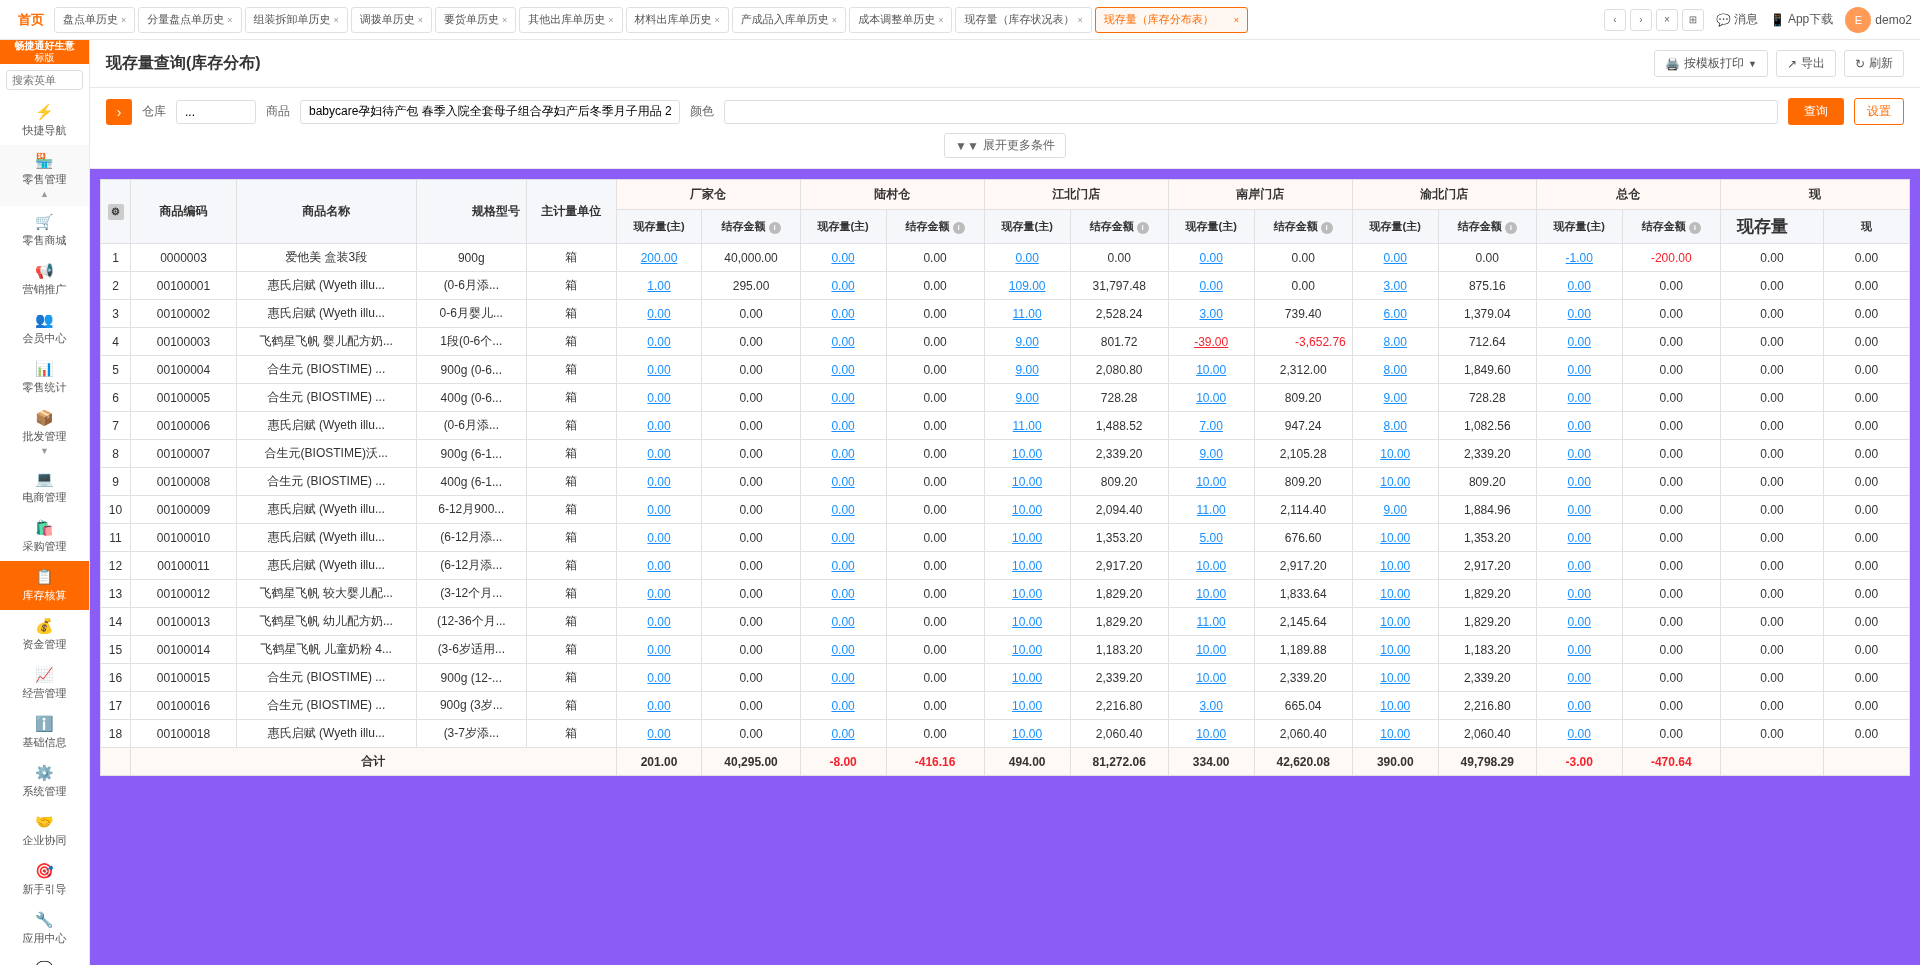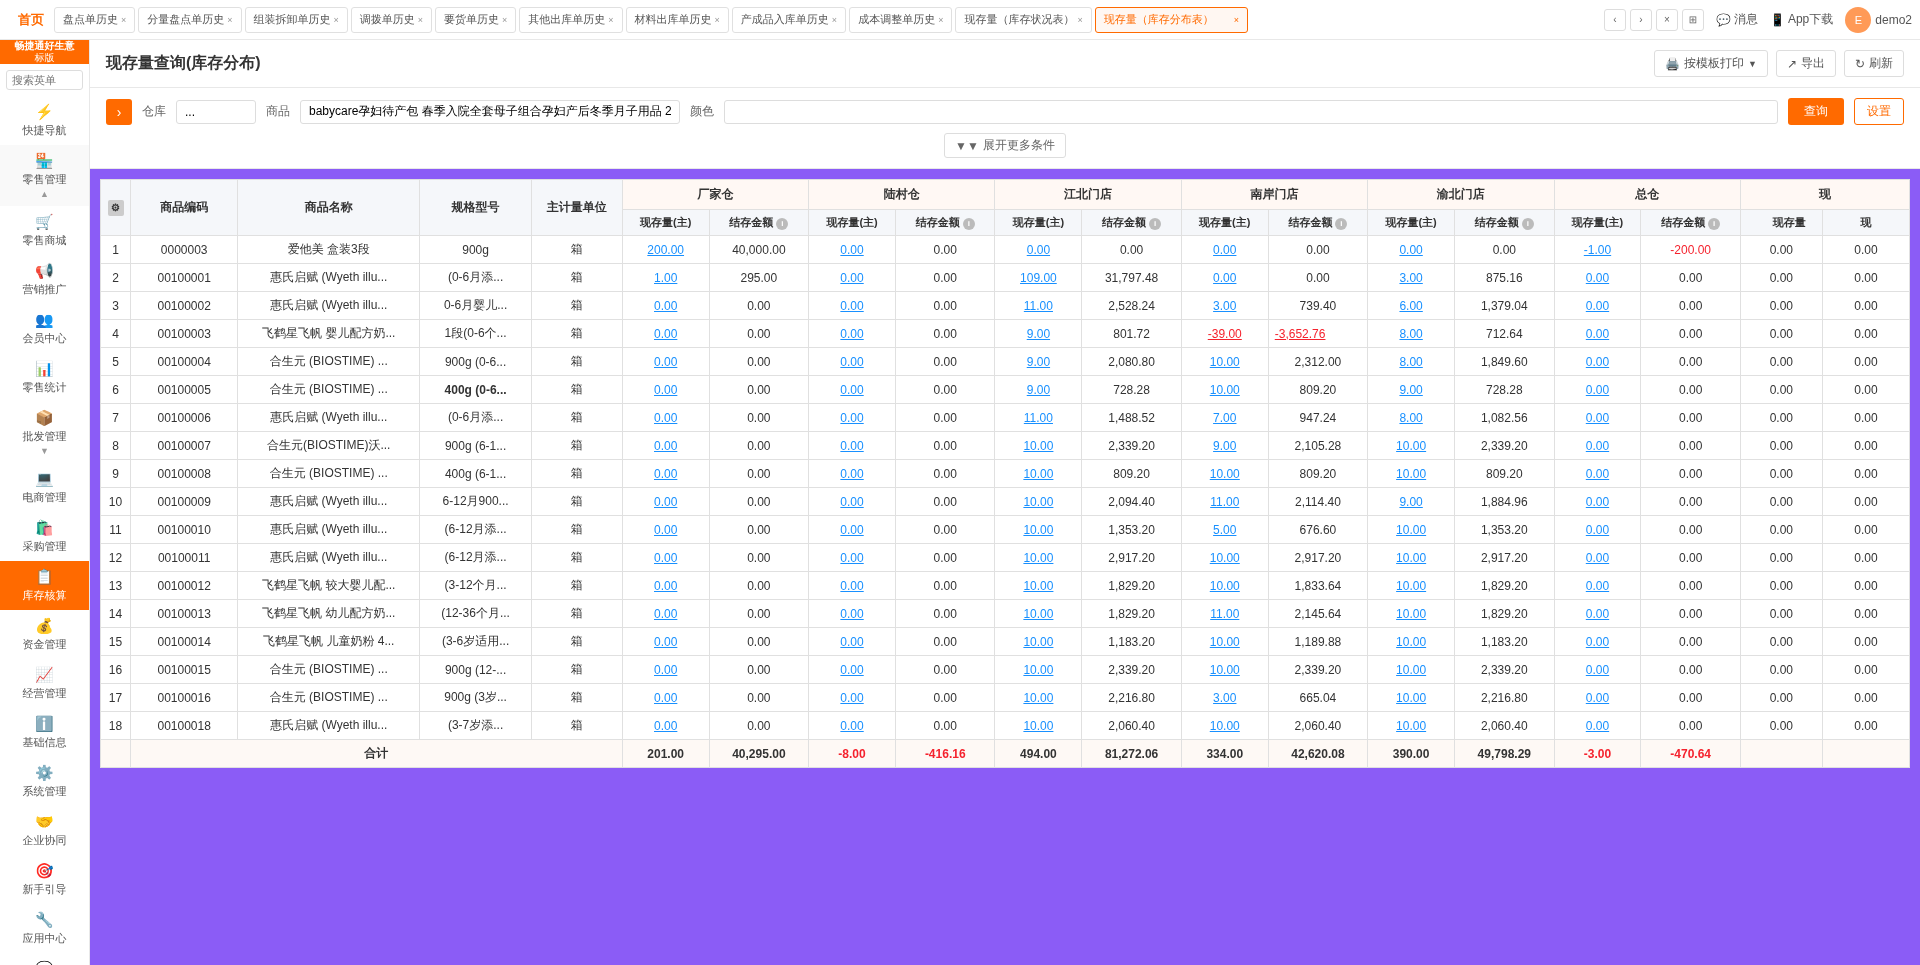--- a/index.html
+++ b/index.html
@@ -219,21 +219,21 @@
 
     <div style="flex:1;overflow:auto;padding:10px;">
       <table style="width:100%;border-collapse:collapse;background:#fff;font-size:12px;min-width:1700px;">
         <thead>
           <tr>
             <th rowspan="2" style="background:#f5f7fa;border:1px solid #e0e0e0;padding:6px;text-align:center;width:30px;">
               <span style="width:16px;height:16px;background:#ccc;border-radius:2px;display:inline-flex;align-items:center;justify-content:center;font-size:10px;cursor:pointer;">⚙</span>
             </th>
             <th rowspan="2" style="background:#f5f7fa;border:1px solid #e0e0e0;padding:6px;text-align:center;min-width:80px;">商品编码</th>
             <th rowspan="2" style="background:#f5f7fa;border:1px solid #e0e0e0;padding:6px;text-align:center;min-width:120px;">商品名称</th>
-            <th rowspan="2" style="background:#f5f7fa;border:1px solid #e0e0e0;padding:6px;text-align:center;min-width:90px;">规格型号</th>
+            <th rowspan="2" style="background:#f5f7fa;border:1px solid #e0e0e0;padding:6px;text-align:right;min-width:90px;">规格型号</th>
             <th rowspan="2" style="background:#f5f7fa;border:1px solid #e0e0e0;padding:6px;text-align:center;min-width:70px;">主计量单位</th>
             <th colspan="2" style="background:#fff8f4;border:1px solid #e0e0e0;padding:6px;text-align:center;">厂家仓</th>
             <th colspan="2" style="background:#fff8f4;border:1px solid #e0e0e0;padding:6px;text-align:center;">陆村仓</th>
             <th colspan="2" style="background:#fff8f4;border:1px solid #e0e0e0;padding:6px;text-align:center;">江北门店</th>
             <th colspan="2" style="background:#fff8f4;border:1px solid #e0e0e0;padding:6px;text-align:center;">南岸门店</th>
             <th colspan="2" style="background:#fff8f4;border:1px solid #e0e0e0;padding:6px;text-align:center;">渝北门店</th>
             <th colspan="2" style="background:#fff8f4;border:1px solid #e0e0e0;padding:6px;text-align:center;">总仓</th>
             <th colspan="2" style="background:#fff8f4;border:1px solid #e0e0e0;padding:6px;text-align:center;">现</th>
           </tr>
           <tr>
@@ -242,21 +242,21 @@
             <th style="background:#f5f7fa;border:1px solid #e0e0e0;padding:5px 4px;text-align:center;min-width:70px;font-size:11px;">现存量(主)</th>
             <th style="background:#f5f7fa;border:1px solid #e0e0e0;padding:5px 4px;text-align:center;min-width:80px;font-size:11px;">结存金额 <span style="display:inline-flex;width:12px;height:12px;border-radius:50%;background:#bbb;color:#fff;font-size:8px;align-items:center;justify-content:center;">i</span></th>
             <th style="background:#f5f7fa;border:1px solid #e0e0e0;padding:5px 4px;text-align:center;min-width:70px;font-size:11px;">现存量(主)</th>
             <th style="background:#f5f7fa;border:1px solid #e0e0e0;padding:5px 4px;text-align:center;min-width:80px;font-size:11px;">结存金额 <span style="display:inline-flex;width:12px;height:12px;border-radius:50%;background:#bbb;color:#fff;font-size:8px;align-items:center;justify-content:center;">i</span></th>
             <th style="background:#f5f7fa;border:1px solid #e0e0e0;padding:5px 4px;text-align:center;min-width:70px;font-size:11px;">现存量(主)</th>
             <th style="background:#f5f7fa;border:1px solid #e0e0e0;padding:5px 4px;text-align:center;min-width:80px;font-size:11px;">结存金额 <span style="display:inline-flex;width:12px;height:12px;border-radius:50%;background:#bbb;color:#fff;font-size:8px;align-items:center;justify-content:center;">i</span></th>
             <th style="background:#f5f7fa;border:1px solid #e0e0e0;padding:5px 4px;text-align:center;min-width:70px;font-size:11px;">现存量(主)</th>
             <th style="background:#f5f7fa;border:1px solid #e0e0e0;padding:5px 4px;text-align:center;min-width:80px;font-size:11px;">结存金额 <span style="display:inline-flex;width:12px;height:12px;border-radius:50%;background:#bbb;color:#fff;font-size:8px;align-items:center;justify-content:center;">i</span></th>
             <th style="background:#f5f7fa;border:1px solid #e0e0e0;padding:5px 4px;text-align:center;min-width:70px;font-size:11px;">现存量(主)</th>
             <th style="background:#f5f7fa;border:1px solid #e0e0e0;padding:5px 4px;text-align:center;min-width:80px;font-size:11px;">结存金额 <span style="display:inline-flex;width:12px;height:12px;border-radius:50%;background:#bbb;color:#fff;font-size:8px;align-items:center;justify-content:center;">i</span></th>
-            <th style="background:#f5f7fa;border:1px solid #e0e0e0;padding:5px 16px;text-align:right;min-width:60px;font-size:11px;">现存量</th>
+            <th style="background:#f5f7fa;border:1px solid #e0e0e0;padding:5px 16px;text-align:left;min-width:60px;font-size:17px;">现存量</th>
             <th style="background:#f5f7fa;border:1px solid #e0e0e0;padding:5px 4px;text-align:center;min-width:70px;font-size:11px;">现</th>
           </tr>
         </thead>
         <tbody id="table-body">
         <tr>
               <td style="border: 1px solid rgb(224, 224, 224); padding: 5px 6px; text-align: center; white-space: nowrap;">1</td>
               <td style="border: 1px solid rgb(224, 224, 224); padding: 5px 6px; text-align: center; white-space: nowrap;">0000003</td>
               <td style="border: 1px solid rgb(224, 224, 224); padding: 5px 6px; text-align: center; white-space: nowrap;">爱他美 盒装3段</td>
               <td style="border: 1px solid rgb(224, 224, 224); padding: 5px 6px; text-align: center; white-space: nowrap;">900g</td>
               <td style="border: 1px solid rgb(224, 224, 224); padding: 5px 6px; text-align: center; white-space: nowrap;">箱</td>
@@ -323,21 +323,21 @@
               <td style="border: 1px solid rgb(224, 224, 224); padding: 5px 6px; text-align: center; white-space: nowrap;">飞鹤星飞帆 婴儿配方奶...</td>
               <td style="border: 1px solid rgb(224, 224, 224); padding: 5px 6px; text-align: center; white-space: nowrap;">1段(0-6个...</td>
               <td style="border: 1px solid rgb(224, 224, 224); padding: 5px 6px; text-align: center; white-space: nowrap;">箱</td>
               <td style="border: 1px solid rgb(224, 224, 224); padding: 5px 6px; text-align: center; white-space: nowrap; color: rgb(24, 144, 255); text-decoration: underline;">0.00</td>
               <td style="border: 1px solid rgb(224, 224, 224); padding: 5px 6px; text-align: center; white-space: nowrap;">0.00</td>
               <td style="border: 1px solid rgb(224, 224, 224); padding: 5px 6px; text-align: center; white-space: nowrap; color: rgb(24, 144, 255); text-decoration: underline;">0.00</td>
               <td style="border: 1px solid rgb(224, 224, 224); padding: 5px 6px; text-align: center; white-space: nowrap;">0.00</td>
               <td style="border: 1px solid rgb(224, 224, 224); padding: 5px 6px; text-align: center; white-space: nowrap; color: rgb(24, 144, 255); text-decoration: underline;">9.00</td>
               <td style="border: 1px solid rgb(224, 224, 224); padding: 5px 6px; text-align: center; white-space: nowrap;">801.72</td>
               <td style="border: 1px solid rgb(224, 224, 224); padding: 5px 6px; text-align: center; white-space: nowrap; color: rgb(245, 34, 45); text-decoration: underline;">-39.00</td>
-              <td style="border: 1px solid rgb(224, 224, 224); padding: 5px 6px; text-align: left; white-space: nowrap; color: rgb(245, 34, 45); text-decoration: underline;">-3,652.76</td>
+              <td style="border: 1px solid rgb(224, 224, 224); padding: 5px 6px; text-align: right; white-space: nowrap; color: rgb(245, 34, 45);">-3,652.76</td>
               <td style="border: 1px solid rgb(224, 224, 224); padding: 5px 6px; text-align: center; white-space: nowrap; color: rgb(24, 144, 255); text-decoration: underline;">8.00</td>
               <td style="border: 1px solid rgb(224, 224, 224); padding: 5px 6px; text-align: center; white-space: nowrap;">712.64</td>
               <td style="border: 1px solid rgb(224, 224, 224); padding: 5px 6px; text-align: center; white-space: nowrap; color: rgb(24, 144, 255); text-decoration: underline;">0.00</td>
               <td style="border: 1px solid rgb(224, 224, 224); padding: 5px 6px; text-align: center; white-space: nowrap;">0.00</td>
               <td style="border: 1px solid rgb(224, 224, 224); padding: 5px 6px; text-align: center; white-space: nowrap;">0.00</td>
               <td style="border: 1px solid rgb(224, 224, 224); padding: 5px 6px; text-align: center; white-space: nowrap;">0.00</td>
             </tr>
             <tr>
               <td style="border: 1px solid rgb(224, 224, 224); padding: 5px 6px; text-align: center; white-space: nowrap;">5</td>
               <td style="border: 1px solid rgb(224, 224, 224); padding: 5px 6px; text-align: center; white-space: nowrap;">00100004</td>
@@ -356,21 +356,21 @@
               <td style="border: 1px solid rgb(224, 224, 224); padding: 5px 6px; text-align: center; white-space: nowrap;">1,849.60</td>
               <td style="border: 1px solid rgb(224, 224, 224); padding: 5px 6px; text-align: center; white-space: nowrap; color: rgb(24, 144, 255); text-decoration: underline;">0.00</td>
               <td style="border: 1px solid rgb(224, 224, 224); padding: 5px 6px; text-align: center; white-space: nowrap;">0.00</td>
               <td style="border: 1px solid rgb(224, 224, 224); padding: 5px 6px; text-align: center; white-space: nowrap;">0.00</td>
               <td style="border: 1px solid rgb(224, 224, 224); padding: 5px 6px; text-align: center; white-space: nowrap;">0.00</td>
             </tr>
             <tr>
               <td style="border: 1px solid rgb(224, 224, 224); padding: 5px 6px; text-align: center; white-space: nowrap;">6</td>
               <td style="border: 1px solid rgb(224, 224, 224); padding: 5px 6px; text-align: center; white-space: nowrap;">00100005</td>
               <td style="border: 1px solid rgb(224, 224, 224); padding: 5px 6px; text-align: center; white-space: nowrap;">合生元 (BIOSTIME) ...</td>
-              <td style="border: 1px solid rgb(224, 224, 224); padding: 5px 6px; text-align: center; white-space: nowrap; font-weight: bold;">400g (0-6...</td>
+              <td style="border: 1px solid rgb(224, 224, 224); padding: 5px 6px; text-align: center; white-space: nowrap;">400g (0-6...</td>
               <td style="border: 1px solid rgb(224, 224, 224); padding: 5px 6px; text-align: center; white-space: nowrap;">箱</td>
               <td style="border: 1px solid rgb(224, 224, 224); padding: 5px 6px; text-align: center; white-space: nowrap; color: rgb(24, 144, 255); text-decoration: underline;">0.00</td>
               <td style="border: 1px solid rgb(224, 224, 224); padding: 5px 6px; text-align: center; white-space: nowrap;">0.00</td>
               <td style="border: 1px solid rgb(224, 224, 224); padding: 5px 6px; text-align: center; white-space: nowrap; color: rgb(24, 144, 255); text-decoration: underline;">0.00</td>
               <td style="border: 1px solid rgb(224, 224, 224); padding: 5px 6px; text-align: center; white-space: nowrap;">0.00</td>
               <td style="border: 1px solid rgb(224, 224, 224); padding: 5px 6px; text-align: center; white-space: nowrap; color: rgb(24, 144, 255); text-decoration: underline;">9.00</td>
               <td style="border: 1px solid rgb(224, 224, 224); padding: 5px 6px; text-align: center; white-space: nowrap;">728.28</td>
               <td style="border: 1px solid rgb(224, 224, 224); padding: 5px 6px; text-align: center; white-space: nowrap; color: rgb(24, 144, 255); text-decoration: underline;">10.00</td>
               <td style="border: 1px solid rgb(224, 224, 224); padding: 5px 6px; text-align: center; white-space: nowrap;">809.20</td>
               <td style="border: 1px solid rgb(224, 224, 224); padding: 5px 6px; text-align: center; white-space: nowrap; color: rgb(24, 144, 255); text-decoration: underline;">9.00</td>

